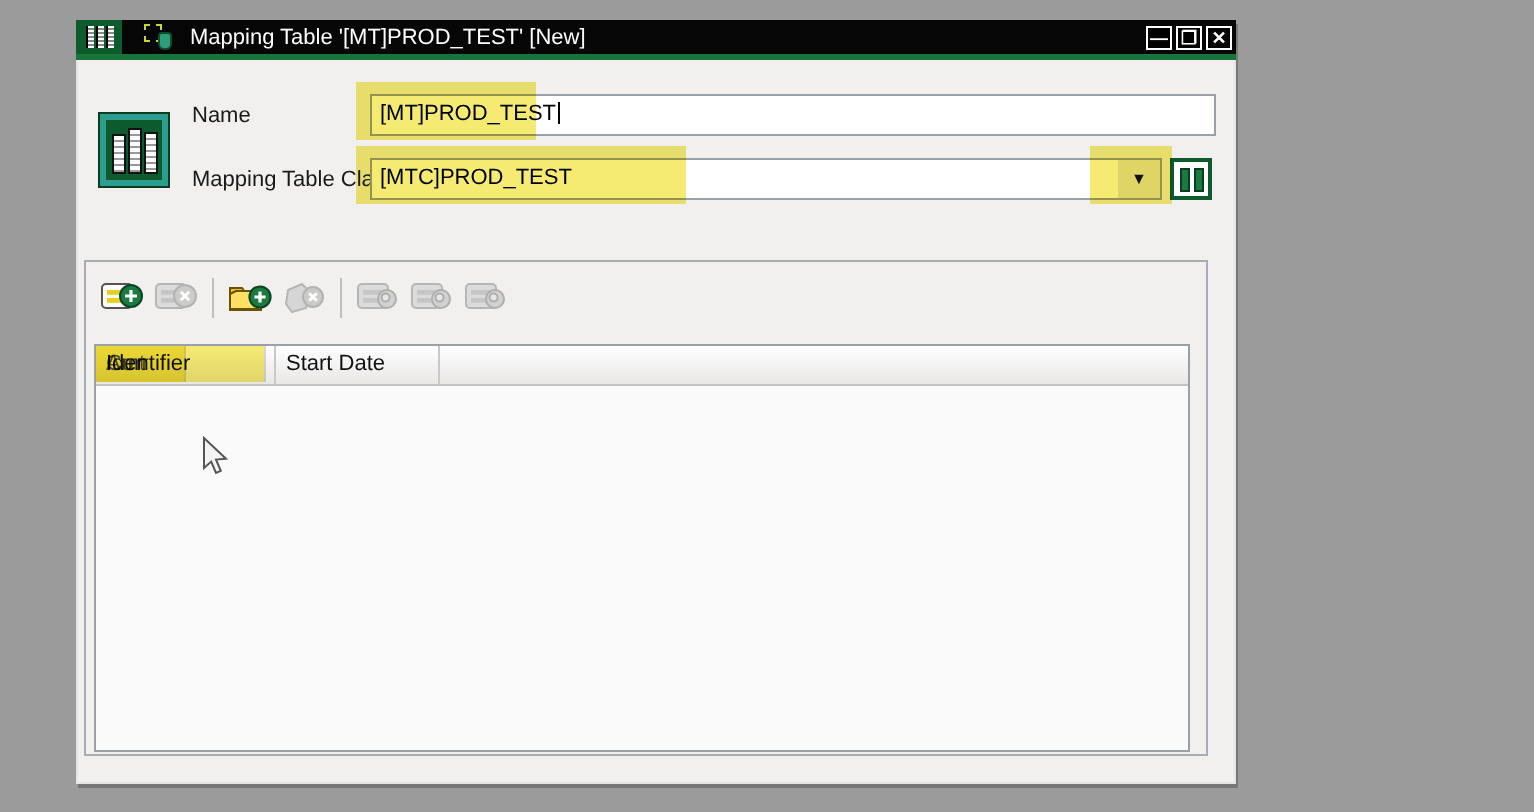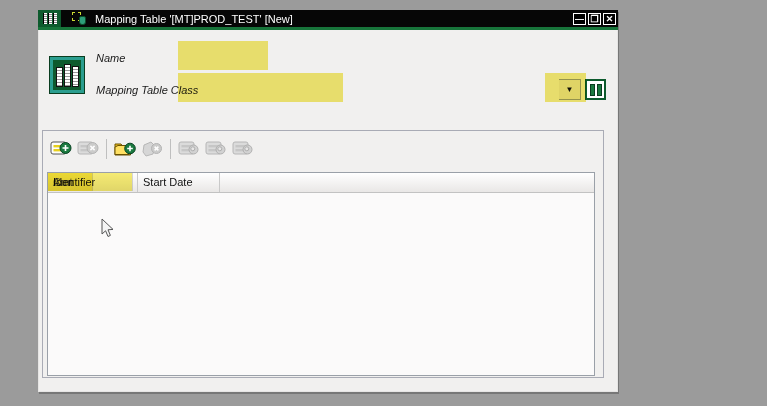--- a/index.html
+++ b/index.html
@@ -28,21 +28,21 @@
   
   .big-icon { position:absolute; left:12px; top:47px; width:34px; height:36px;
               background:#0d5a2d; border:3px solid #2b9e8f; outline:1px solid #0a3d20;
               display:flex; align-items:flex-end; justify-content:center; gap:1px; padding:3px 2px; }
   .big-icon i { display:block; width:7px; background:#fff; border:1px solid #111;
                 background-image:repeating-linear-gradient(#fff 0 2px, #999 2px 3px); }
   .big-icon i:nth-child(1){ height:20px; }
   .big-icon i:nth-child(2){ height:23px; }
   .big-icon i:nth-child(3){ height:21px; }
 
-  .flabel { position:absolute; left:58px; color:#1a1a1a;font-style:italic; }
+  .flabel { position:absolute; left:58px; color:#1a1a1a; }
   .field { position:absolute; background:#fff; border:1px solid #9aa0a8; height:21px;
            padding:3px 4px; font-size:11px; color:#000; white-space:nowrap; }
   .caret::after { content:""; display:inline-block; width:1px; height:11px; background:#000;
                   vertical-align:-2px; margin-left:1px; }
   .dd-btn { position:absolute; left:521px; top:69px; width:22px; height:21px; background:#e8e6e2;
             border:1px solid #9aa0a8; border-left:none; text-align:center; font-size:8px; line-height:20px; color:#111; }
   .books-btn { position:absolute; left:547px; top:69px; width:21px; height:21px; background:#fff;
                border:2px solid #0d5a2d; display:flex; align-items:center; justify-content:center; gap:2px; }
   .books-btn i { display:block; width:5px; height:12px; background:#1b7a40; border:1px solid #0a3d20; }
 
@@ -99,22 +99,24 @@
   </div>
   <div class="green-line"></div>
 
   <div class="big-icon">
       <i></i>
       <i></i>
       <i></i>
     </div>
 
   <span class="flabel" style="top:42px;">Name</span>
+  <div class="field caret" style="left:147px; top:37px; width:423px;">[MT]PROD_TEST</div>
 
   <span class="flabel" style="top:74px;">Mapping Table Class</span>
+  <div class="field" style="left:147px; top:69px; width:375px;">[MTC]PROD_TEST</div>
   <div class="dd-btn">▼</div>
   <div class="books-btn">
       <i></i>
       <i></i>
     </div>
 
   <div class="hl" style="left:140px; top:31px; width:90px; height:29px;"></div>
   <div class="hl" style="left:140px; top:63px; width:165px; height:29px;"></div>
   <div class="hl" style="left:507px; top:63px; width:41px; height:29px;"></div>
 

